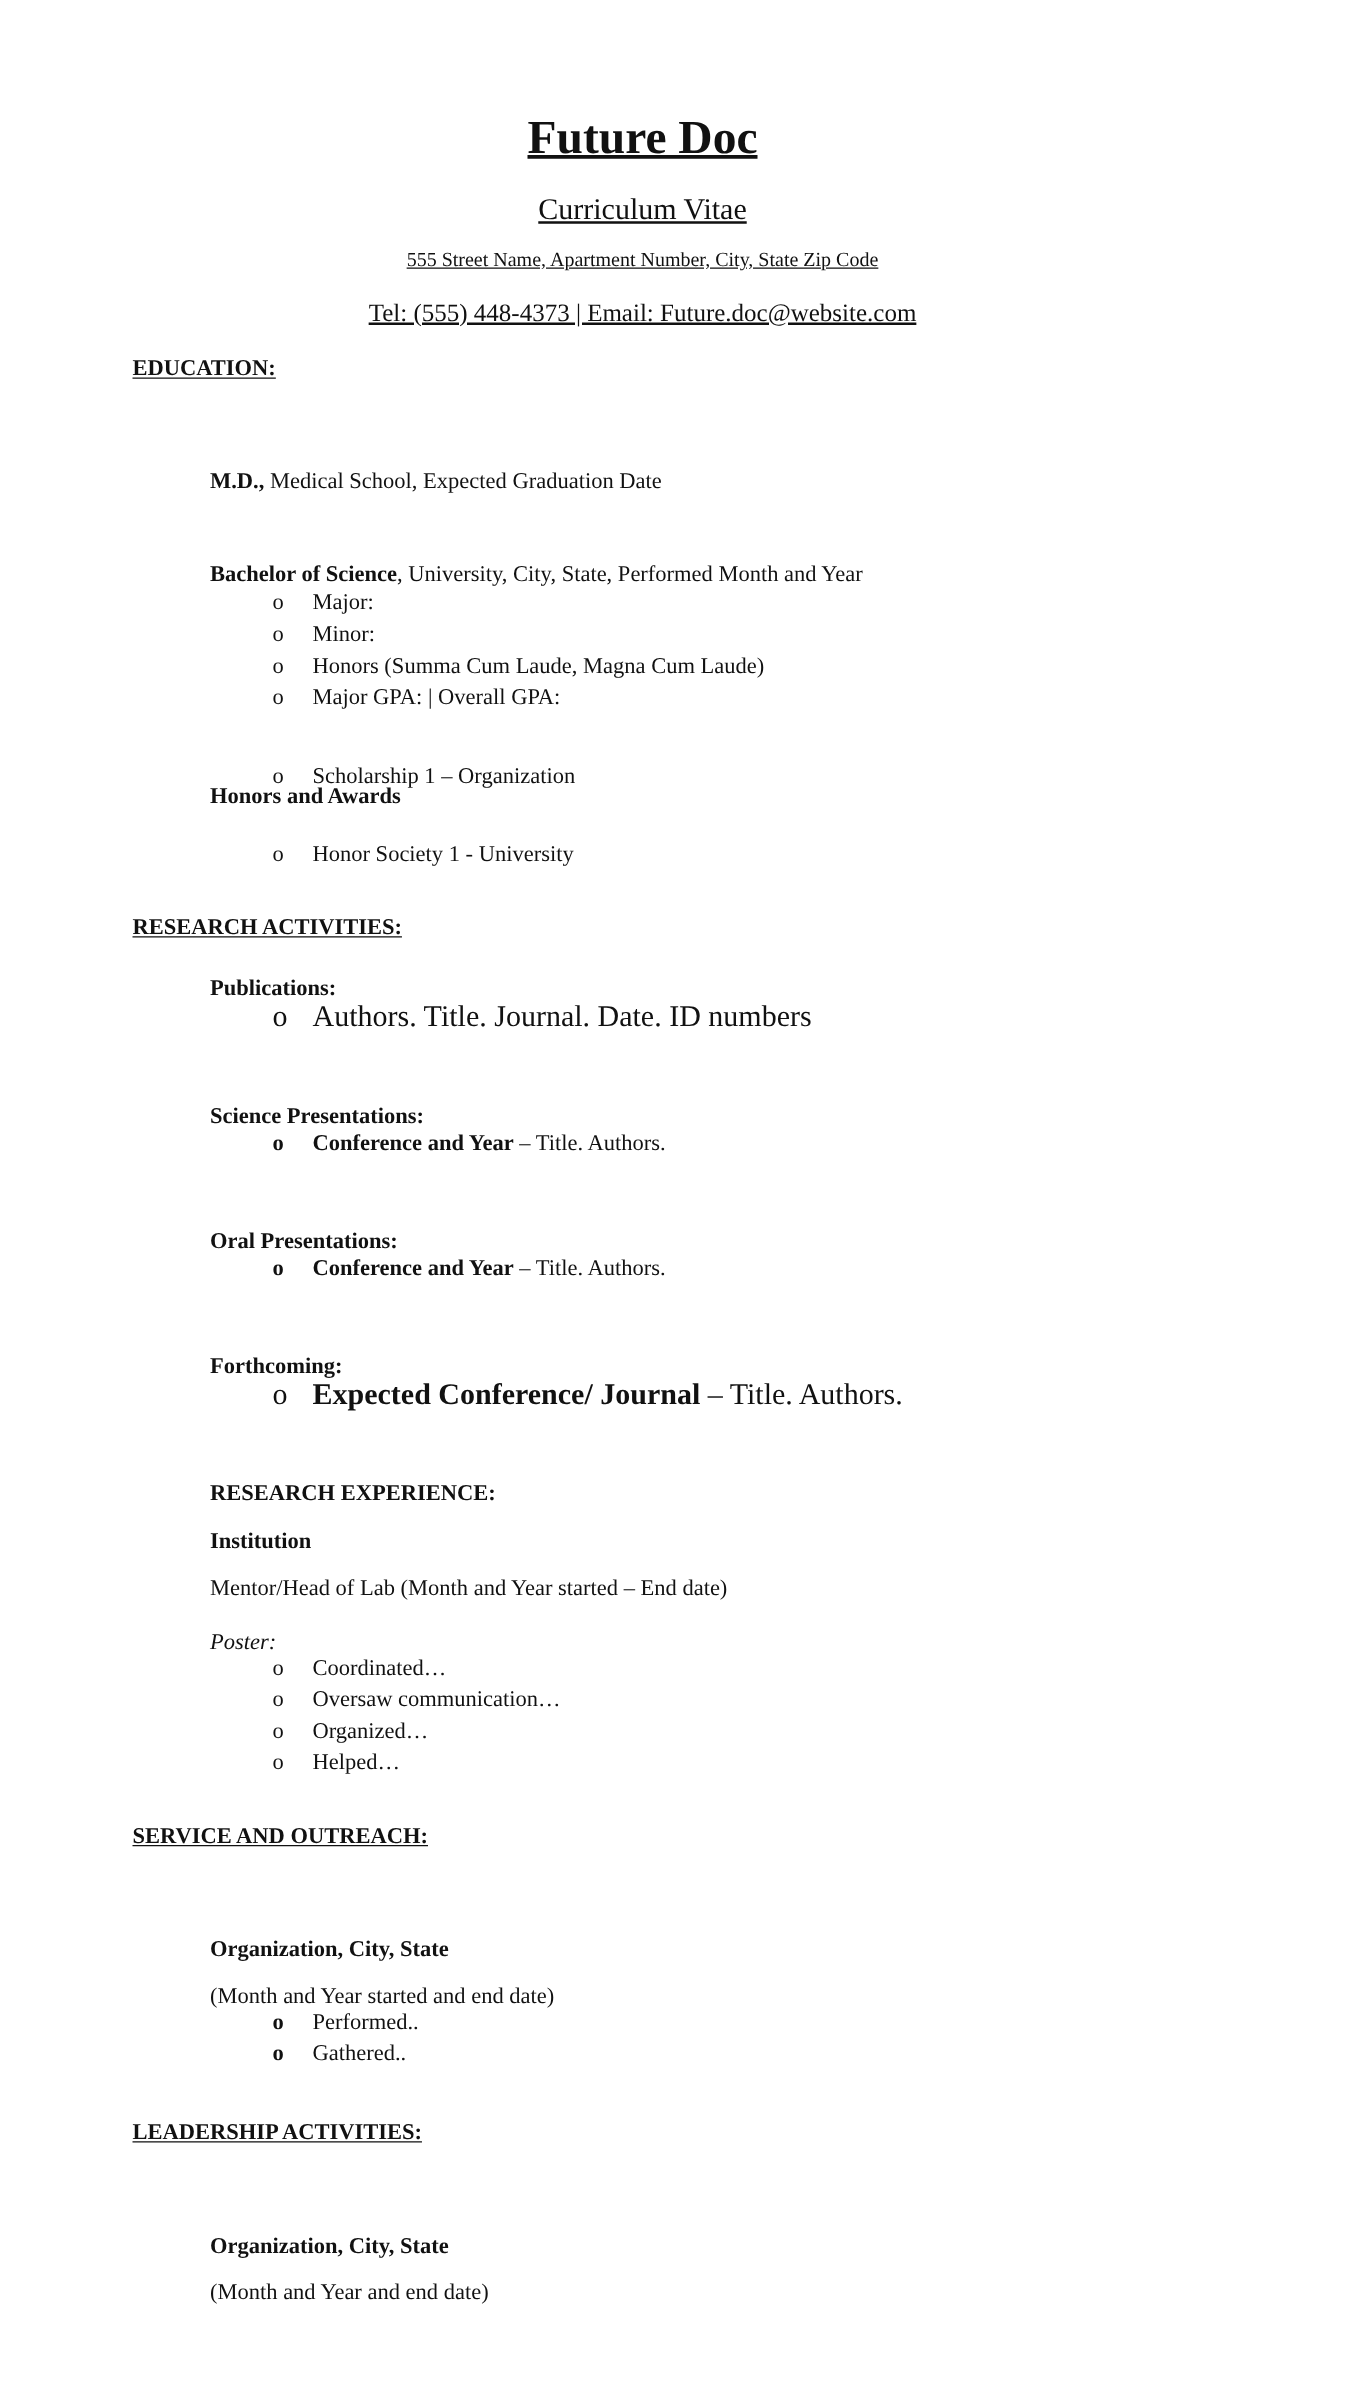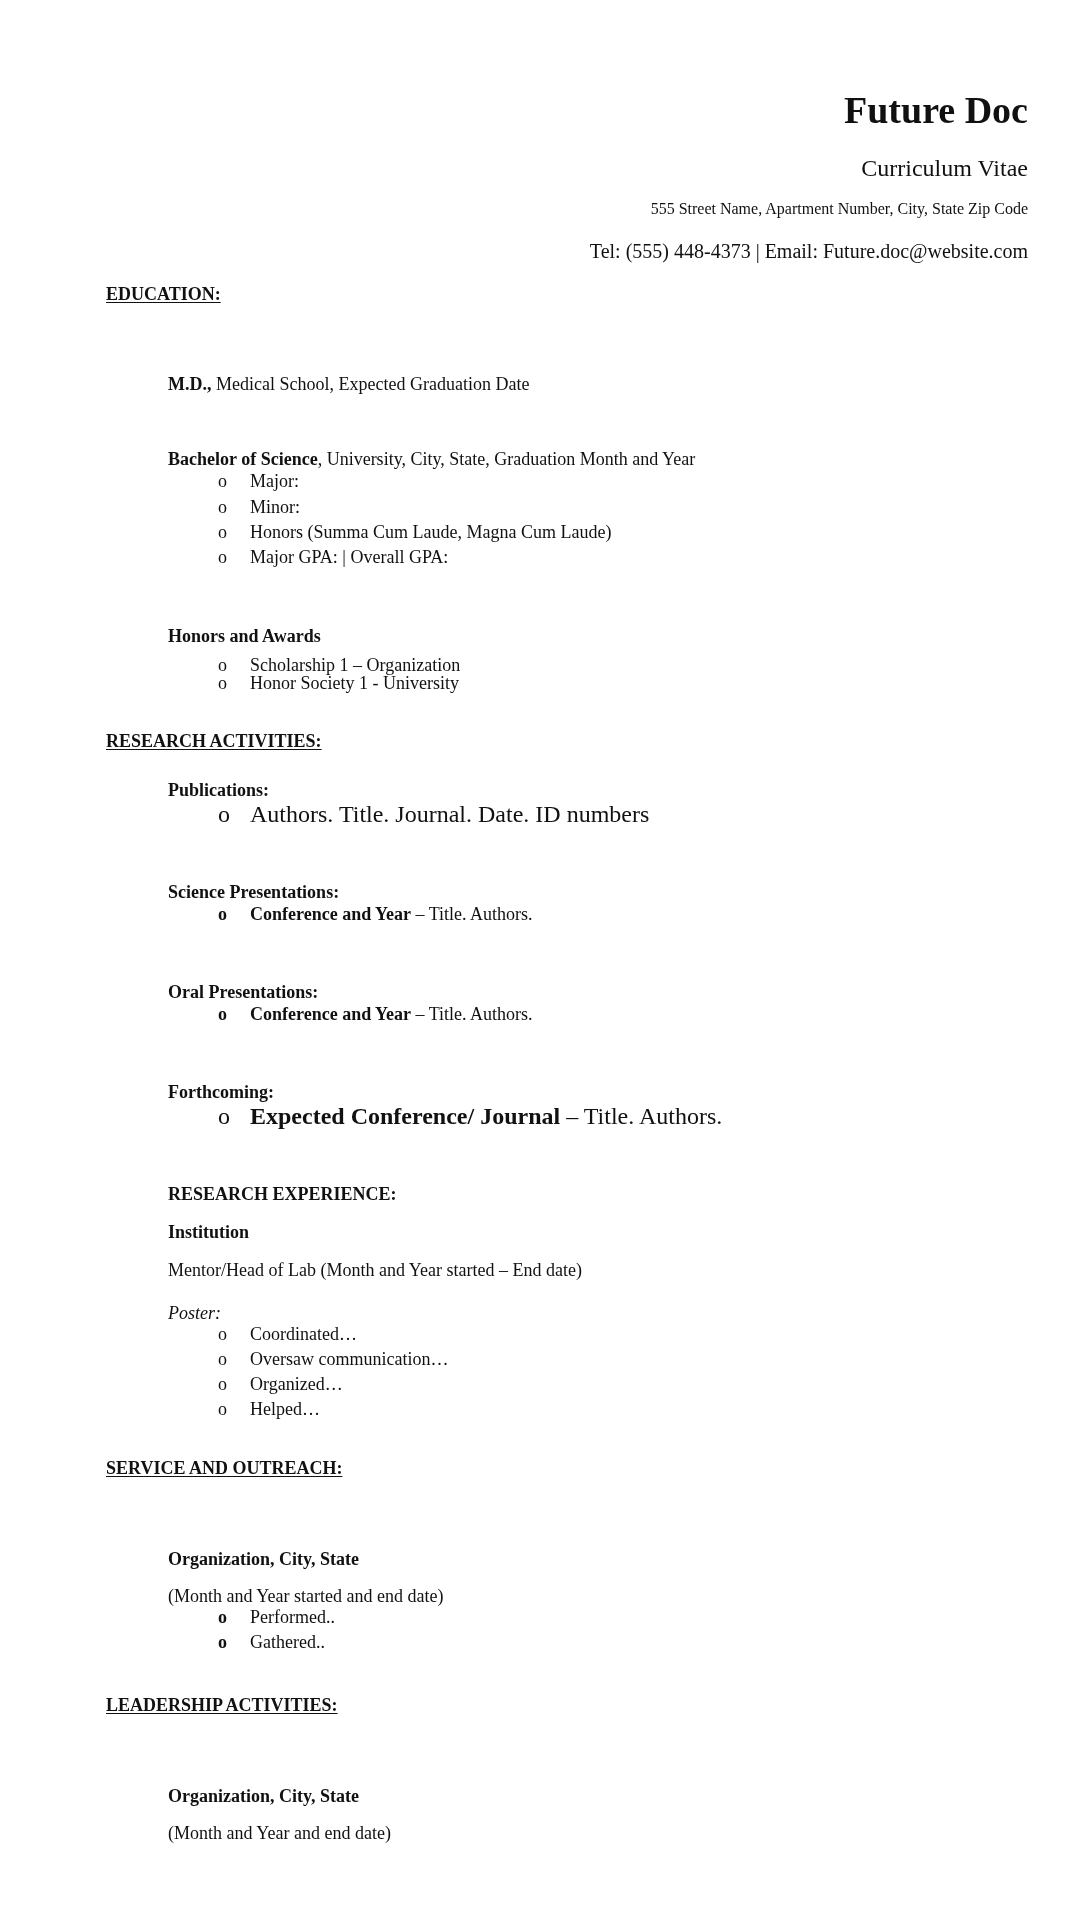--- a/index.html
+++ b/index.html
@@ -1,19 +1,19 @@
 <!DOCTYPE html>
 <html><head>
 <meta charset="utf-8">
 <style>
   html, body { margin:0; padding:0; background:#ffffff; }
   body { width:1080px; height:1920px; position:relative; overflow:hidden;
          font-family:"Liberation Serif", "DejaVu Serif", serif; color:#111; }
   .abs { position:absolute; white-space:nowrap; }
-  .center { left:0; width:1028px; text-align:right; }
+  .center { left:0; width:1028px; text-align:center;text-decoration:underline; }
   .name { top:88px; font-size:38px; font-weight:bold; }
   .subtitle { top:155px; font-size:24px; }
   .address { top:200px; font-size:16px; }
   .contact { top:240px; font-size:20px; }
   .section { left:106px; font-size:18px; font-weight:bold; text-decoration:underline; text-underline-offset:2px; }
   .sub { left:168px; font-size:18px;margin-top:16px; }
   .b { font-weight:bold; }
   .i { font-style:italic; }
   .bullet { left:198px; font-size:18px;margin-left:20px; }
   .bullet .mark { display:inline-block; width:32px; }
@@ -26,29 +26,29 @@
 <div class="abs center name">Future Doc</div>
 <div class="abs center subtitle">Curriculum Vitae</div>
 <div class="abs center address">555 Street Name, Apartment Number, City, State Zip Code</div>
 <div class="abs center contact">Tel: (555) 448-4373 | Email: Future.doc@website.com</div>
 
 <div class="abs section" style="top:284px">EDUCATION:</div>
 <div class="abs sub" style="top:358px">
   <span class="b">M.D.,</span><span> Medical School, Expected Graduation Date</span>
 </div>
 <div class="abs sub" style="top:433px">
-  <span class="b">Bachelor of Science</span><span>, University, City, State, Graduation Month and Year</span>
+  <span class="b">Bachelor of Science</span><span>, University, City, State, Performed Month and Year</span>
 </div>
 <div class="abs bullet" style="top:471px"><span class="mark">o</span><span>Major:</span></div>
 <div class="abs bullet" style="top:497px"><span class="mark">o</span><span>Minor:</span></div>
 <div class="abs bullet" style="top:522px"><span class="mark">o</span><span>Honors (Summa Cum Laude, Magna Cum Laude)</span></div>
 <div class="abs bullet" style="top:547px"><span class="mark">o</span><span>Major GPA: | Overall GPA:</span></div>
 
 <div class="abs sub b" style="top:610px">Honors and Awards</div>
-<div class="abs bullet" style="top:655px"><span class="mark">o</span><span>Scholarship 1 – Organization</span></div>
+<div class="abs bullet" style="top:610px"><span class="mark">o</span><span>Scholarship 1 – Organization</span></div>
 <div class="abs bullet" style="top:673px"><span class="mark">o</span><span>Honor Society 1 - University</span></div>
 
 <div class="abs section" style="top:731px">RESEARCH ACTIVITIES:</div>
 <div class="abs sub b" style="top:764px">Publications:</div>
 <div class="abs bullet big" style="top:801px"><span class="mark">o</span><span>Authors. Title. Journal. Date. ID numbers</span></div>
 
 <div class="abs sub b" style="top:866px">Science Presentations:</div>
 <div class="abs bullet" style="top:904px"><span class="mark bold">o</span><span class="b">Conference and Year</span><span> – Title. Authors.</span></div>
 
 <div class="abs sub b" style="top:966px">Oral Presentations:</div>

